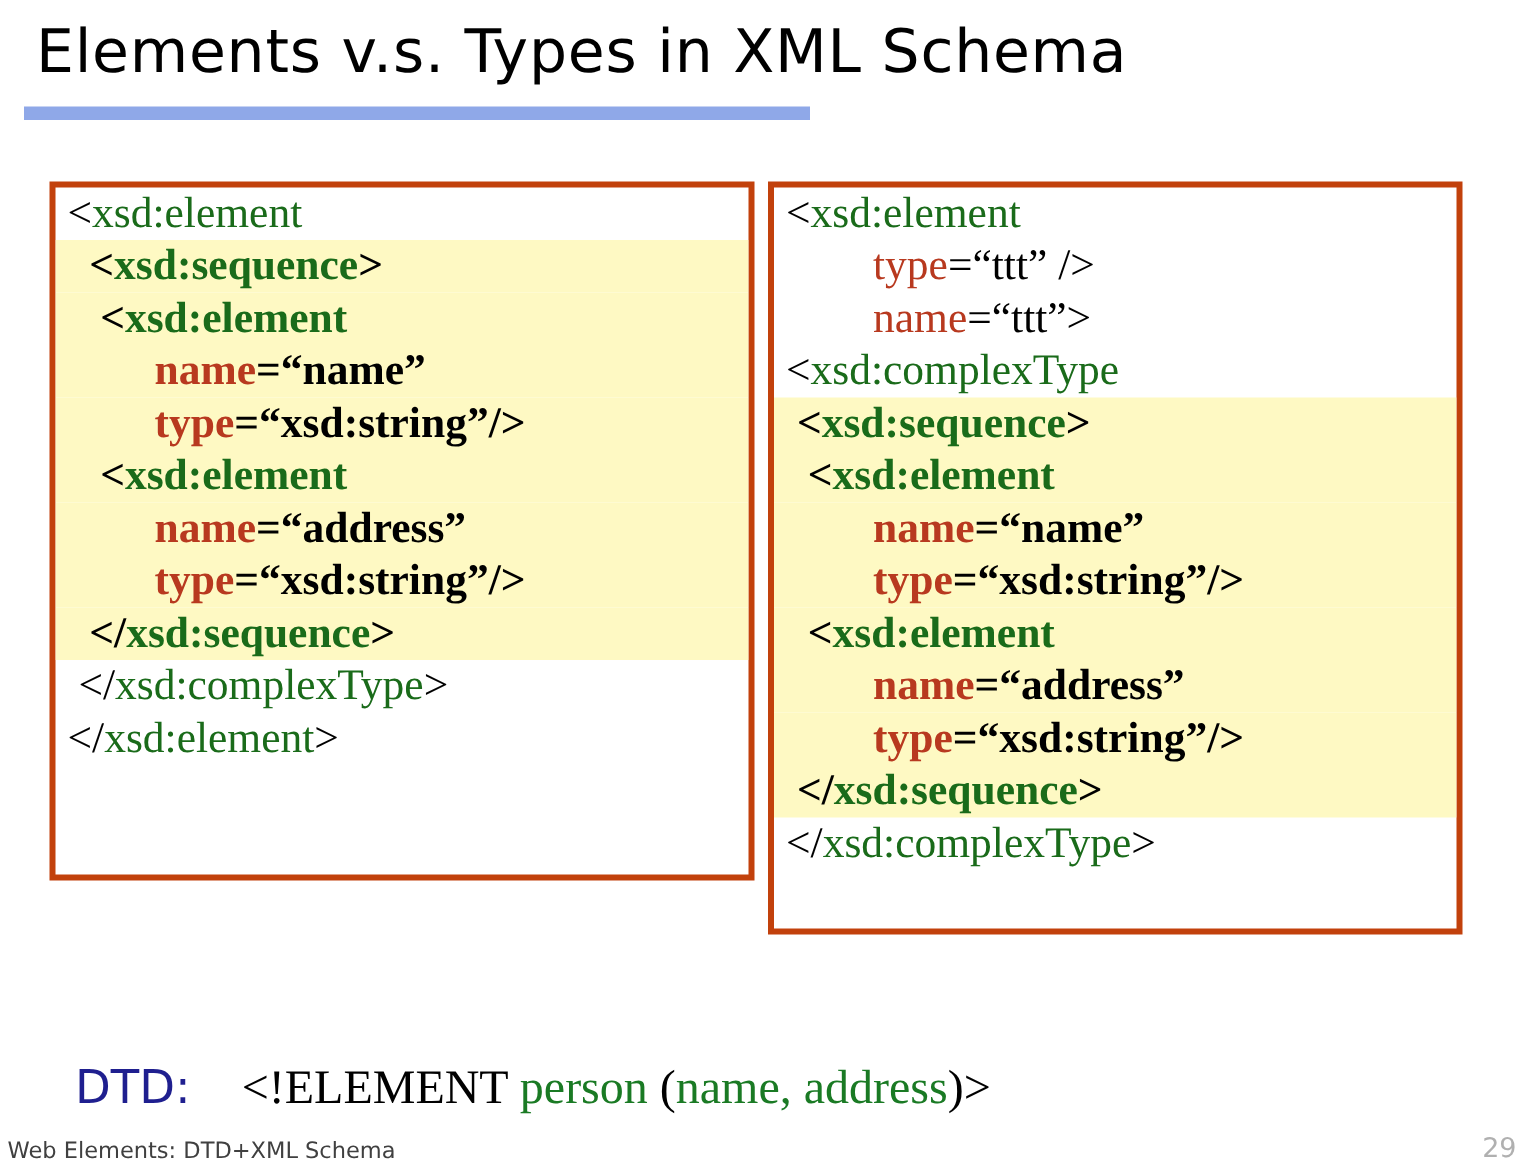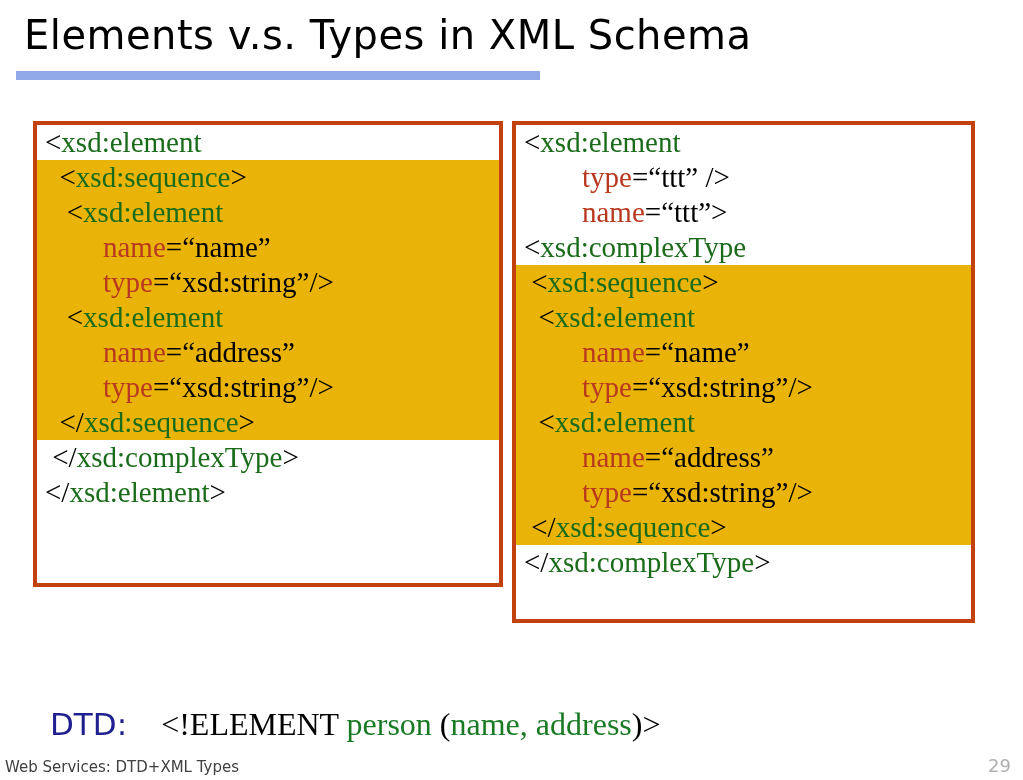--- a/index.html
+++ b/index.html
@@ -58,21 +58,22 @@
   }
   .code-line {
     font-family: "Liberation Serif", serif;
     font-size: 29px;
     line-height: 35px;
     white-space: pre;
     color: #000000;
     padding-left: 8px;
   }
   .code-line.hl {
-    background: #eab308;
+    background: #fef9c3;
+    font-weight: bold;
   }
   .tag  { color: #1a6b1a; }
   .attr { color: #b8391f; }
   .punct{ color: #000000; }
 
   
   #dtd-row {
     position: absolute;
     left: 50px;
     top: 706px;
@@ -145,14 +146,14 @@
     <div class="code-line hl"><span class="punct">        </span><span class="attr">name</span><span class="punct">=“address”</span></div>
     <div class="code-line hl"><span class="punct">        </span><span class="attr">type</span><span class="punct">=“xsd:string”/&gt;</span></div>
     <div class="code-line hl"><span class="punct"> &lt;/</span><span class="tag">xsd:sequence</span><span class="punct">&gt;</span></div>
     <div class="code-line"><span class="punct">&lt;/</span><span class="tag">xsd:complexType</span><span class="punct">&gt;</span></div>
   </div>
 
 <div id="dtd-row">
   <span id="dtd-label">DTD:</span><span id="dtd-code"><span>&lt;!ELEMENT </span><span class="g">person</span><span> (</span><span class="g">name, address</span><span>)&gt;</span></span>
 </div>
 
-<div id="footer-text">Web Services: DTD+XML Types</div>
+<div id="footer-text">Web Elements: DTD+XML Schema</div>
 <div id="page-number">29</div>
 
 </body></html>

